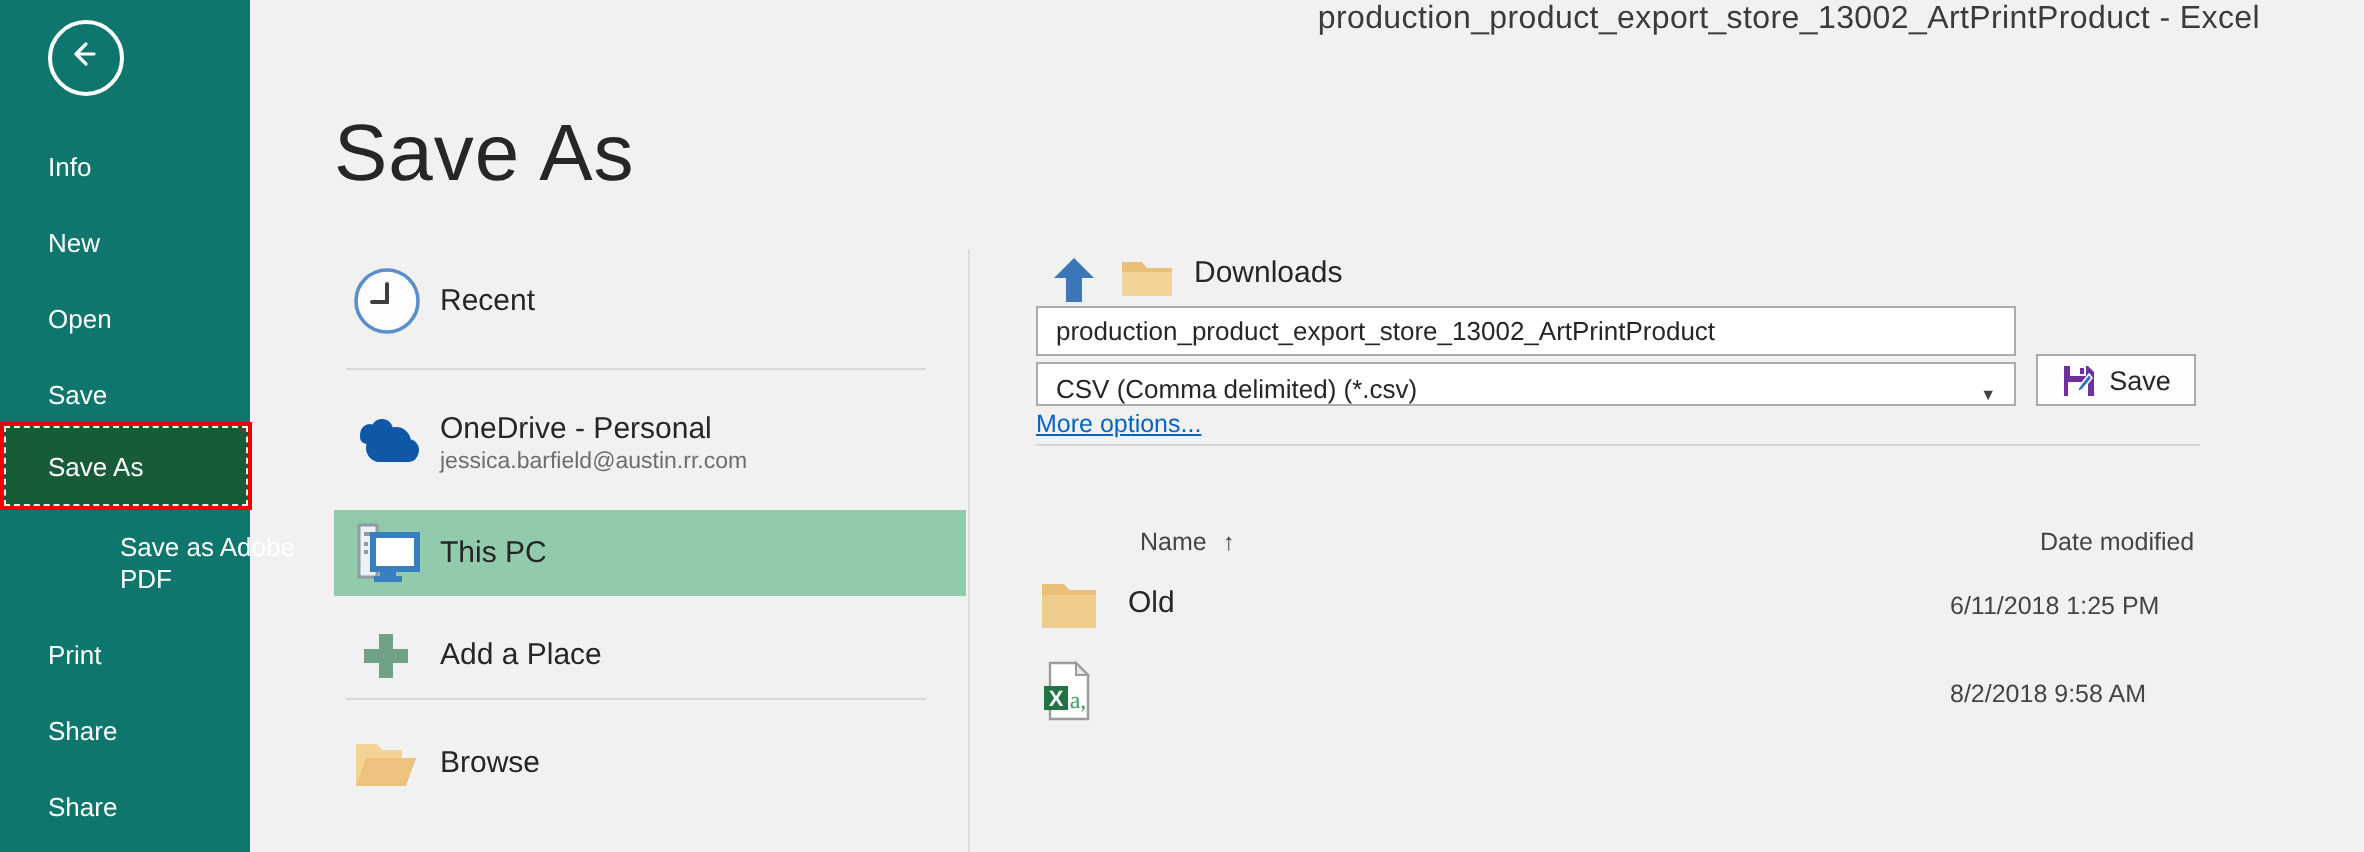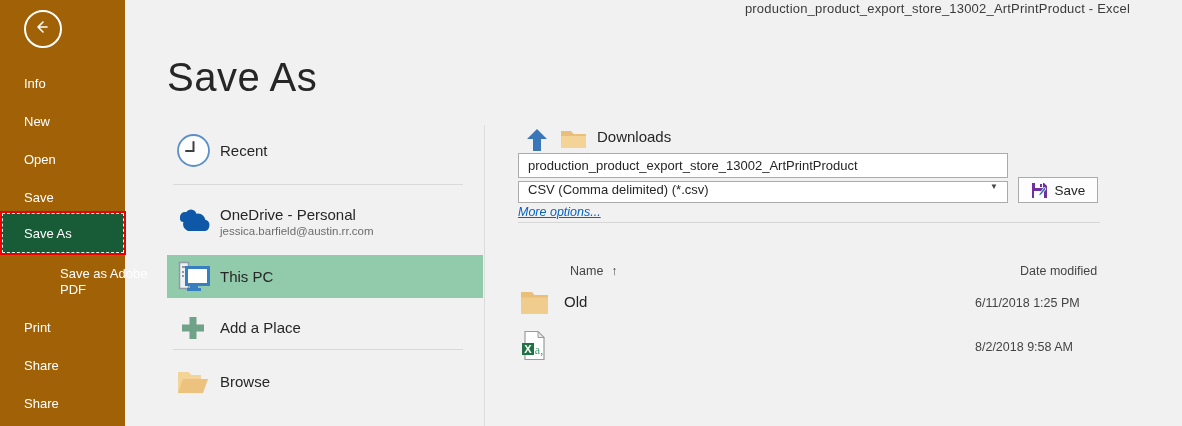--- a/index.html
+++ b/index.html
@@ -9,28 +9,28 @@
     background: #f1f1f1;
     position: relative;
     overflow: hidden;
     color: #262626;
   }
   .abs { position: absolute; }
 
   
   .titlebar-text {
     top: 1px; right: 52px;
-    font-size: 13px; color: #3b3b3b;
+    font-size: 16px; color: #3b3b3b;
     letter-spacing: 0.2px;
   }
 
   
   .sidebar {
     left: 0; top: 0; width: 125px; height: 426px;
-    background: #a16207;
+    background: #0f766e;
   }
   .back-btn {
     left: 24px; top: 10px; width: 38px; height: 38px;
     border: 2px solid #ffffff; border-radius: 50%;
     display: flex; align-items: center; justify-content: center;
     cursor: pointer;
   }
   .nav-item {
     left: 0; width: 125px;
     color: #ffffff; font-size: 13px;
@@ -83,36 +83,36 @@
   .filename-input {
     left: 518px; top: 153px; width: 490px; height: 25px;
     border: 1px solid #ababab; background: #ffffff;
     font-family: "Liberation Sans", sans-serif;
     font-size: 13px; color: #262626; padding: 0 9px;
     outline: none;
   }
   .type-dropdown {
     left: 518px; top: 181px; width: 490px; height: 22px;
     border: 1px solid #ababab; background: #ffffff;
-    display: flex; align-items: flex-start; justify-content: space-between;
+    display: flex; align-items: flex-end; justify-content: space-between;
     padding: 0 9px; font-size: 13px; color: #262626;
     cursor: pointer;
   }
   .caret { font-size: 8px; color: #444; }
   .save-btn {
     left: 1018px; top: 177px; width: 80px; height: 26px;
     border: 1px solid #ababab; background: #fdfdfd;
     display: flex; align-items: center; justify-content: center;
     gap: 7px; cursor: pointer;
     font-size: 13.5px; color: #262626;
   }
   .more-options {
     left: 518px; top: 205px;
     font-size: 12.5px; color: #0563c1;
-    text-decoration: underline; cursor: pointer; font-style: italic;
+    text-decoration: underline; cursor: pointer;
   }
   .hr-divider {
     left: 518px; top: 222px; width: 582px; height: 1px; background: #d6d6d6;
   }
   .list-header {
     top: 264px; font-size: 12.5px; color: #444444; margin-left: 45px;
   }
   .file-row-name {
     display: flex; align-items: center; cursor: pointer; text-align: center;
   }

